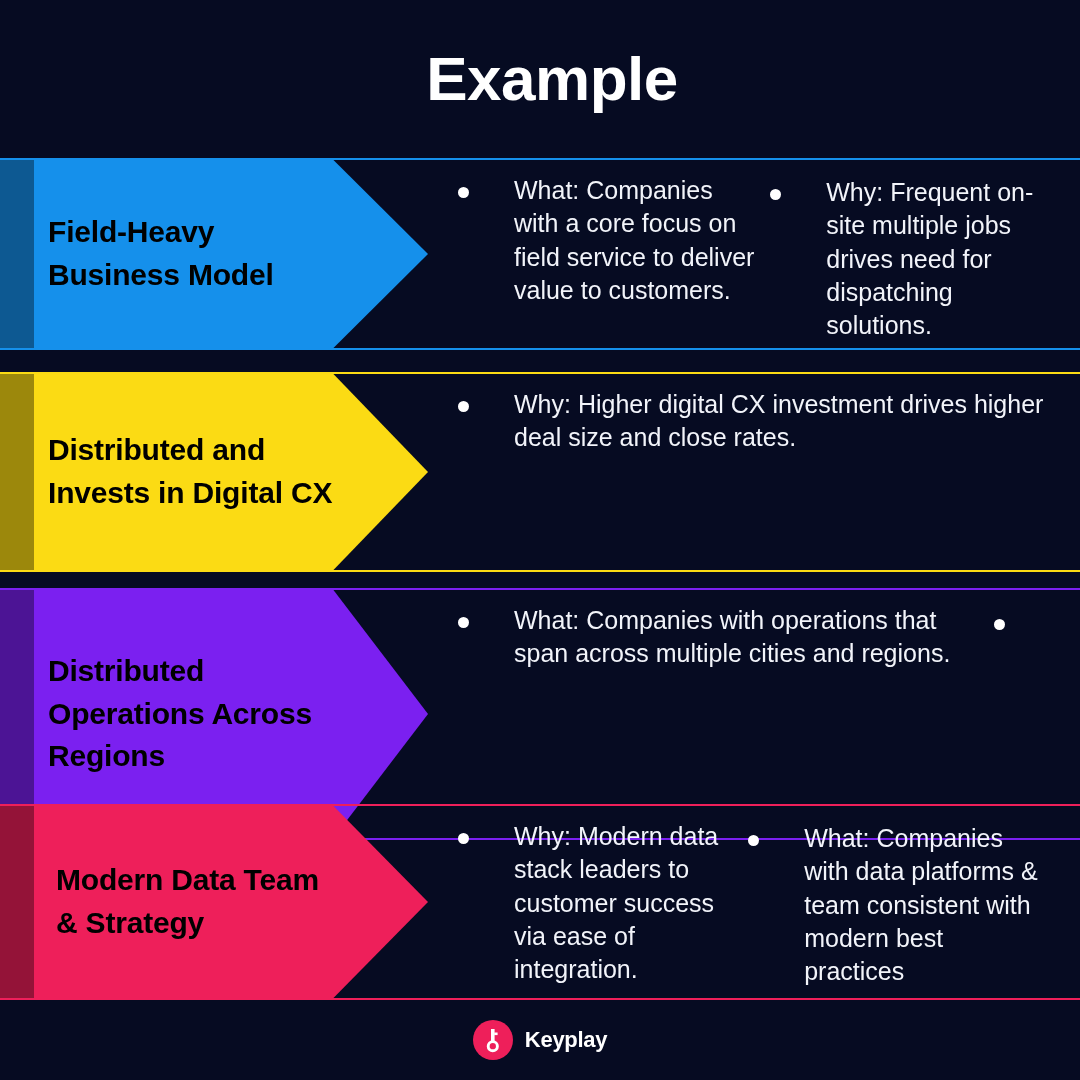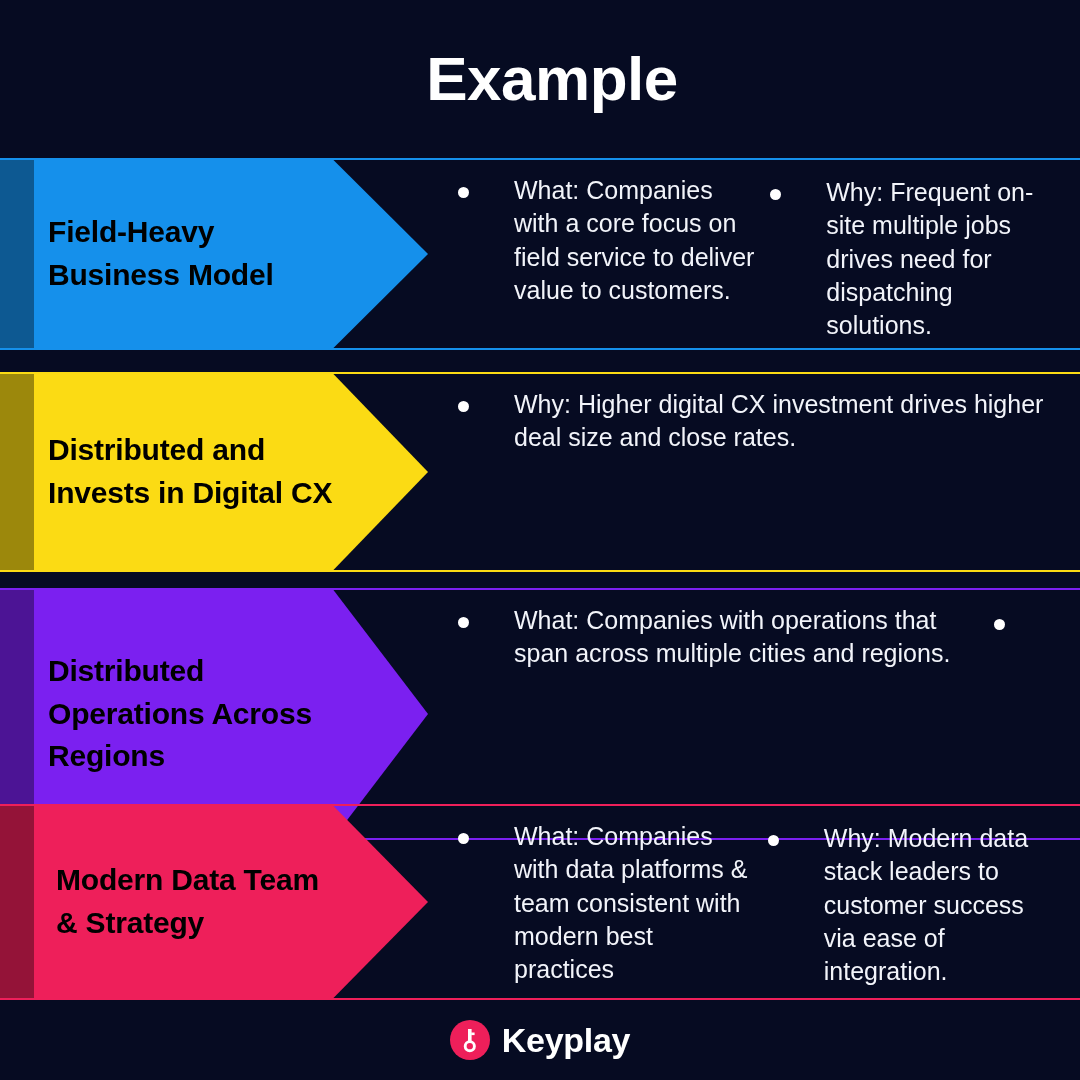--- a/index.html
+++ b/index.html
@@ -95,21 +95,21 @@
     position:absolute; left:0; top:1000px; width:1080px; height:80px;
     display:flex; align-items:center; justify-content:center; gap:12px;
   }
   .logo-mark {
     width:40px; height:40px; border-radius:50%;
     background:#EE1F5A;
     display:flex; align-items:center; justify-content:center;
   }
   .logo-name {
     color:#FFFFFF;
-    font-size:34px;
+    font-size:22px;
     font-weight:bold;
     letter-spacing:-0.3px;
   }
 </style>
 </head>
 <body>
 
 <div id="page" style="background: rgb(6, 11, 34);">
 
   <div class="title-bar">
@@ -174,25 +174,25 @@
   <div class="row" id="row-4" style="--accent: #EE1F5A;">
     <div class="row-inner">
       <div class="edge-strip"></div>
       <div class="arrow">
         <div class="arrow-label" style="white-space: pre-line; margin-left: 8px;">Modern Data Team
 &amp; Strategy</div>
       </div>
       <div class="bullets">
         <p class="bullet">
           <span class="bullet-dot"></span>
+          <span>Why: Modern data stack leaders to customer success via ease of integration.</span>
+        </p>
+        <p class="bullet">
+          <span class="bullet-dot"></span>
           <span>What: Companies with data platforms &amp; team consistent with modern best practices</span>
-        </p>
-        <p class="bullet">
-          <span class="bullet-dot"></span>
-          <span>Why: Modern data stack leaders to customer success via ease of integration.</span>
         </p>
       </div>
     </div>
   </div>
 
   <div class="footer">
     <div class="logo-mark" style="background: rgb(238, 31, 90);">
       <svg width="22" height="26" viewBox="0 0 22 26">
         <rect x="9" y="2" width="3.6" height="14" fill="#FFFFFF"></rect>
         <rect x="12.2" y="5.5" width="3.4" height="2.6" fill="#FFFFFF"></rect>

